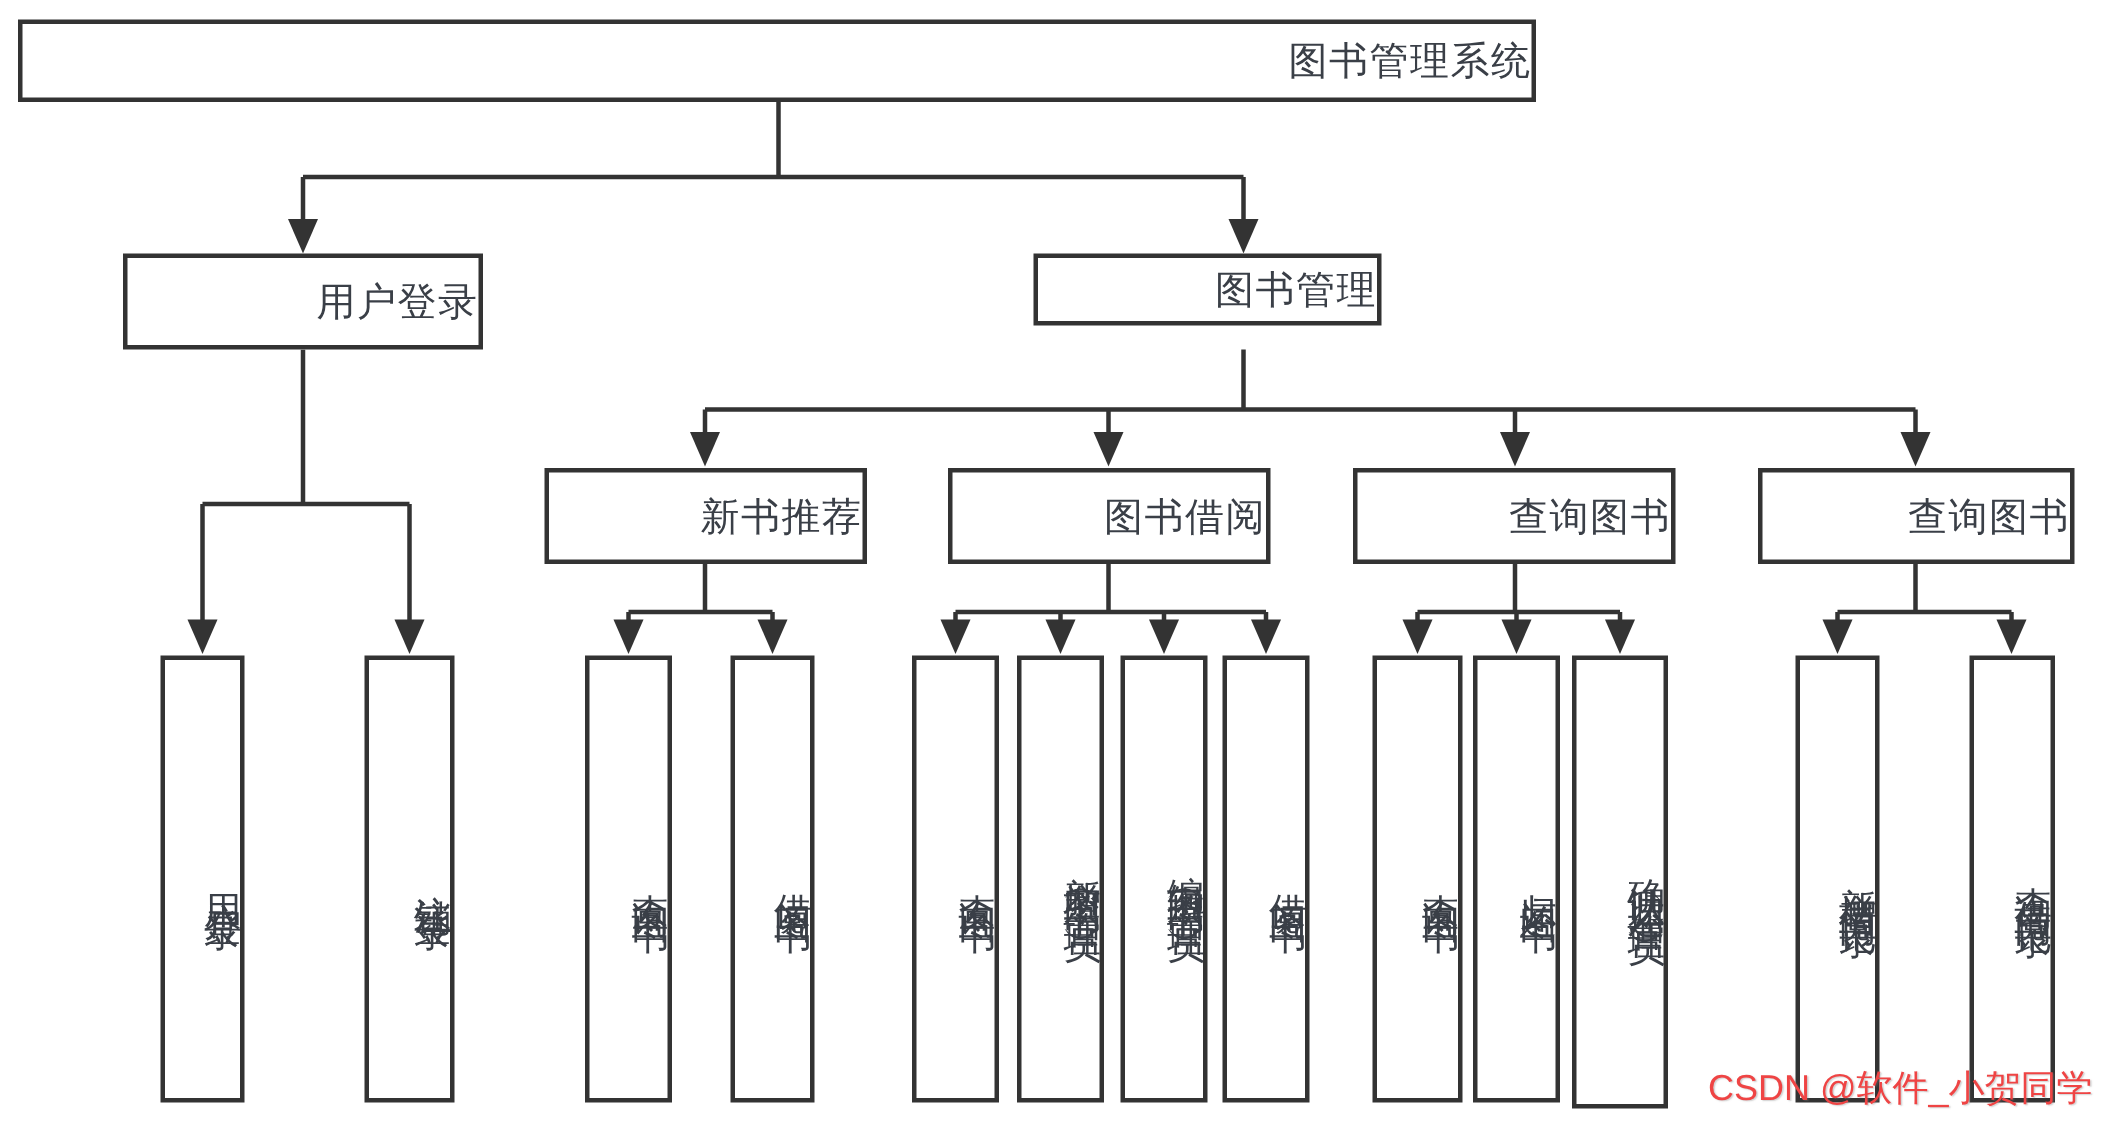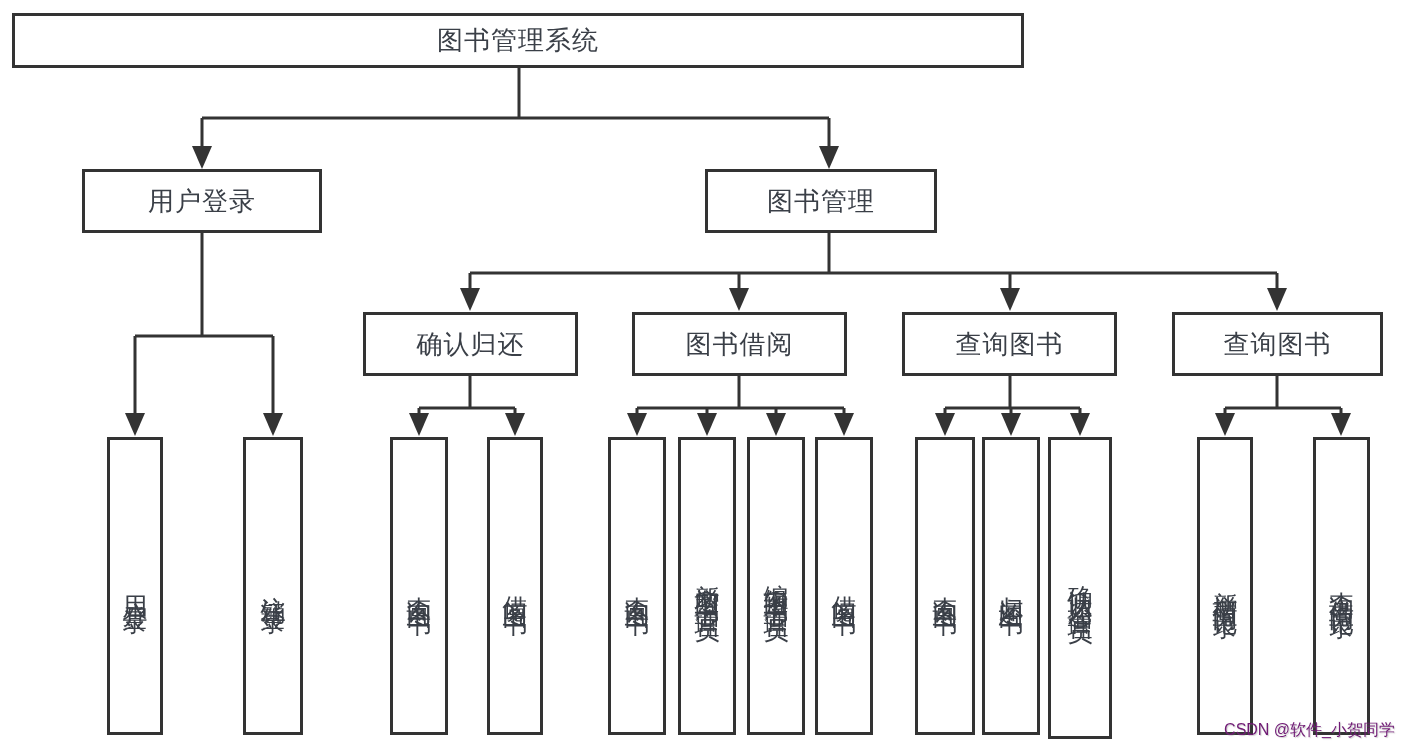--- a/index.html
+++ b/index.html
@@ -12,43 +12,43 @@
   }
   #connectors{position:absolute;left:0;top:0;z-index:1;}
   .node{
     position:absolute;
     box-sizing:border-box;
     background:#ffffff;
     border:3px solid #333333;
     color:#3a3f47;
     display:flex;
     align-items:center;
-    justify-content:center;
+    justify-content:flex-end;
     z-index:2;
   }
   .hlabel{
     font-size:26px;
     letter-spacing:1px;
     white-space:nowrap;
   }
   .leaf .vlabel{
     writing-mode:vertical-rl;
     text-orientation:mixed;
     font-size:25px;
     letter-spacing:5px;
     line-height:1;
     white-space:nowrap;
   }
   #watermark{
     position:absolute;
     right:10px;
     bottom:6px;
     z-index:3;
-    font-size:16px;
-    color:#701a75;
+    font-size:24px;
+    color:#ef4444;
     text-shadow:1px 1px 1px rgba(120,120,120,0.35);
     white-space:nowrap;
     margin-top:48px;
   }
 </style>
 </head>
 <body>
 
 <div id="stage">
 
@@ -85,26 +85,26 @@
     </g>
   </svg>
 
   <div class="node" style="left:12px;top:13px;width:1012px;height:55px;">
     <span class="hlabel">图书管理系统</span>
   </div>
 
   <div class="node" style="left:82px;top:169px;width:240px;height:64px;">
     <span class="hlabel">用户登录</span>
   </div>
-  <div class="node" style="left:705px;top:169px;width:232px;height:64px;">
+  <div class="node" style="left:689px;top:169px;width:232px;height:48px;">
     <span class="hlabel">图书管理</span>
   </div>
 
   <div class="node" style="left:363px;top:312px;width:215px;height:64px;">
-    <span class="hlabel">确认归还</span>
+    <span class="hlabel">新书推荐</span>
   </div>
   <div class="node" style="left:632px;top:312px;width:215px;height:64px;">
     <span class="hlabel">图书借阅</span>
   </div>
   <div class="node" style="left:902px;top:312px;width:215px;height:64px;">
     <span class="hlabel">查询图书</span>
   </div>
   <div class="node" style="left:1172px;top:312px;width:211px;height:64px;">
     <span class="hlabel">查询图书</span>
   </div>

